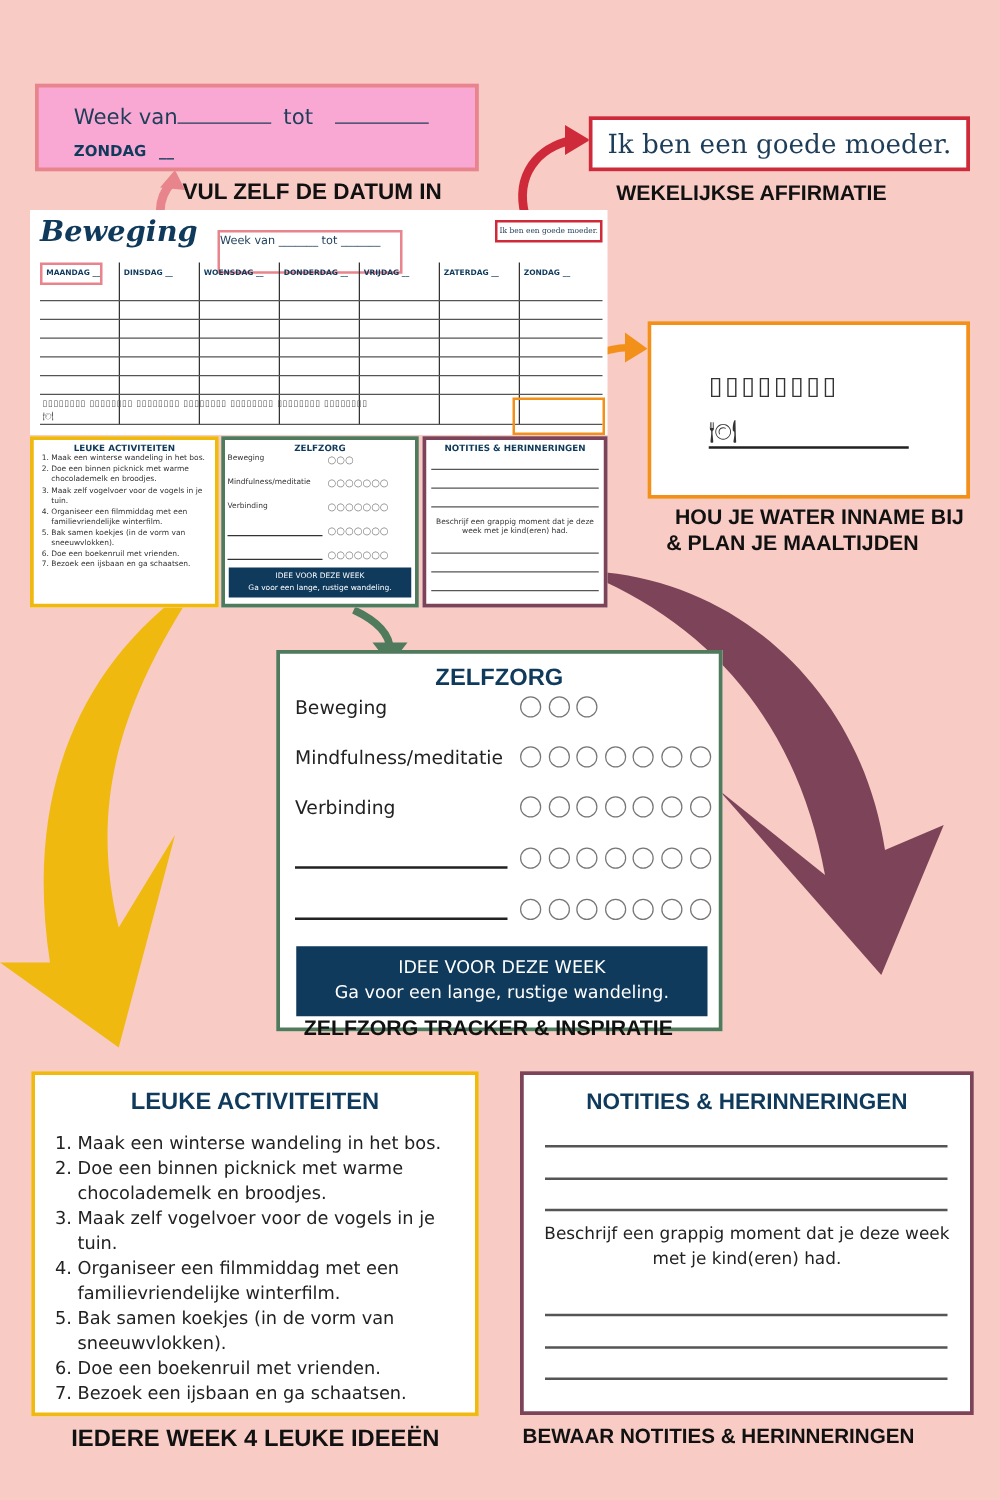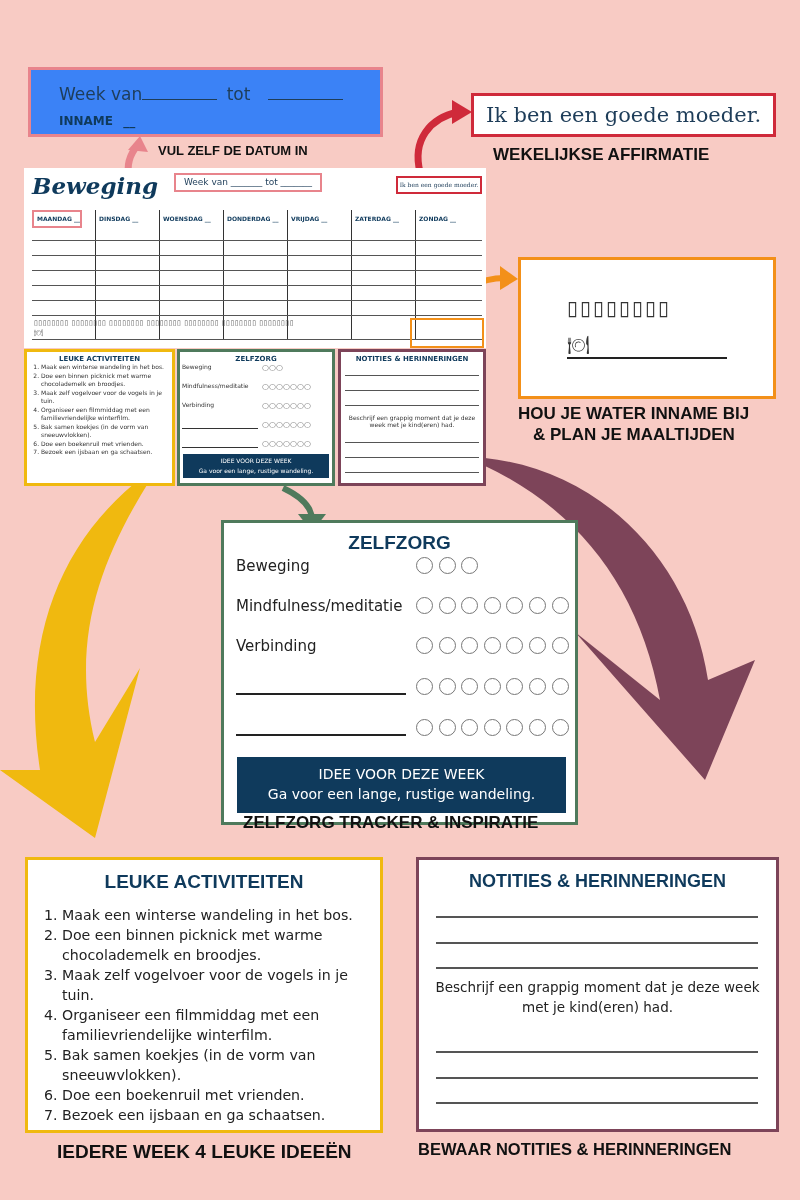--- a/index.html
+++ b/index.html
@@ -1,33 +1,33 @@
 <!DOCTYPE html>
 <html><head>
 <meta charset="utf-8">
 <style>
   * { box-sizing: border-box; margin: 0; padding: 0; }
   html, body { width: 800px; height: 1200px; overflow: hidden; }
   body { background: #f8cbc4; font-family: "DejaVu Sans", sans-serif; position: relative; color: #1a1a1a; }
   .abs { position: absolute; }
 
   
-  #weekbox { left: 28px; top: 67px; width: 355px; height: 70px; background: #3b82f6; border: 3px solid #e8848c; text-align: center; }
+  #weekbox { left: 28px; top: 67px; width: 355px; height: 70px; background: #f9a8d4; border: 3px solid #e8848c; text-align: center; }
   #weekbox .line1 { position: absolute; left: 28px; top: 14px; font-size: 17px; color: #1e3d59; font-family: "DejaVu Sans", sans-serif; }
   #weekbox .u { display: inline-block; border-bottom: 1.5px solid #1e3d59; width: 75px; height: 14px; vertical-align: baseline; }
   #weekbox .line2 { position: absolute; left: 28px; top: 44px; font-size: 12px; font-weight: bold; color: #0f3a5c; }
 
   
   #affbox { left: 471px; top: 93px; width: 305px; height: 44px; background: #fff; border: 3px solid #cf2a3a; text-align: center; }
   #affbox span { font-family: "DejaVu Serif", serif; font-size: 21px; color: #1e3d59; line-height: 38px; }
 
   
   #planner { left: 24px; top: 168px; width: 462px; height: 180px; background: #fff; }
   #planner .title { position: absolute; left: 8px; top: 4px; font-family: "DejaVu Serif", serif; font-style: italic; font-weight: bold; font-size: 23px; color: #0f3a5c; }
-  #planner .wk { position: absolute; left: 150px; top: 5px; width: 148px; height: 19px; border: 2px solid #e8848c; font-size: 9px; color: #1e3d59; text-align: center; line-height: 15px; }
+  #planner .wk { position: absolute; left: 150px; top: 16px; width: 148px; height: 35px; border: 2px solid #e8848c; font-size: 9px; color: #1e3d59; text-align: left; line-height: 15px; }
   #planner .aff { position: absolute; left: 372px; top: 8px; width: 86px; height: 18px; border: 2px solid #cf2a3a; font-family: "DejaVu Serif", serif; font-size: 6px; color: #1e3d59; text-align: center; line-height: 14px; }
   #planner .days { position: absolute; left: 8px; top: 42px; width: 450px; height: 130px; }
   .daycol { position: absolute; top: 0; height: 130px; }
   .daycol .dh { font-size: 6px; font-weight: bold; color: #0f3a5c; padding: 5px 0 0 3px; height: 18px; }
   .daycol.first .dh { border: 2px solid #e8848c; width: 50px; padding: 3px 0 0 3px; }
   .vline { position: absolute; top: 0; width: 1px; height: 130px; background: #333; }
   .hline { position: absolute; left: 0; width: 450px; height: 1px; background: #555; }
   .glasses { position: absolute; font-size: 7px; color: #555; letter-spacing: 0.5px; }
   #planner .orange-hl { position: absolute; left: 386px; top: 150px; width: 74px; height: 30px; border: 2px solid #f39019; }
 
@@ -93,25 +93,25 @@
   <path d="M485,458 C600,470 690,560 708,680 L755,660 L705,780 L575,632 L660,700 C640,590 580,510 483,465 Z" fill="#7d4459"></path>
 </svg>
 
 <div id="weekbox" class="abs">
   <div class="line1">
     <span>Week van</span><span class="u"></span>
     <span style="margin-left:4px">tot</span>
     <span class="u" style="margin-left:12px"></span>
   </div>
   <div class="line2">
-    <span>INNAME</span>
+    <span>ZONDAG</span>
     <span style="margin-left:6px">__</span>
   </div>
 </div>
-<div class="caption" style="left:158px;top:143px;font-size:13px">VUL ZELF DE DATUM IN</div>
+<div class="caption" style="left:146px;top:143px;font-size:18px">VUL ZELF DE DATUM IN</div>
 
 <div id="affbox" class="abs">
   <span>Ik ben een goede moeder.</span>
 </div>
 <div class="caption" style="left:493px;top:145px;font-size:17px">WEKELIJKSE AFFIRMATIE</div>
 
 <div id="planner" class="abs">
   <div class="title">Beweging</div>
   <div class="wk">Week van _______ tot _______</div>
   <div class="aff">Ik ben een goede moeder.</div>
@@ -189,21 +189,21 @@
   <div class="nl" style="margin-top:14px"></div>
   <div class="nl" style="margin-top:14px"></div>
   <div class="nl" style="margin-top:14px"></div>
 </div>
 
 <div id="water" class="abs">
   <div class="gl">▯▯▯▯▯▯▯▯</div>
   <div class="plate">🍽</div>
   <div class="ul"></div>
 </div>
-<div class="caption" style="left:518px;top:404px;font-size:17px">HOU JE WATER INNAME BIJ</div>
+<div class="caption" style="left:540px;top:404px;font-size:17px">HOU JE WATER INNAME BIJ</div>
 <div class="caption" style="left:533px;top:425px;font-size:17px">&amp; PLAN JE MAALTIJDEN</div>
 
 <div id="bigzelf" class="abs">
   <h3>ZELFZORG</h3>
   <div class="zrow" style="top:34px">Beweging</div>
   <div class="zcircles" style="top:34px">
     <span class="zc"></span><span class="zc"></span><span class="zc"></span>
   </div>
   <div class="zrow" style="top:74px">Mindfulness/meditatie</div>
   <div class="zcircles" style="top:74px">

